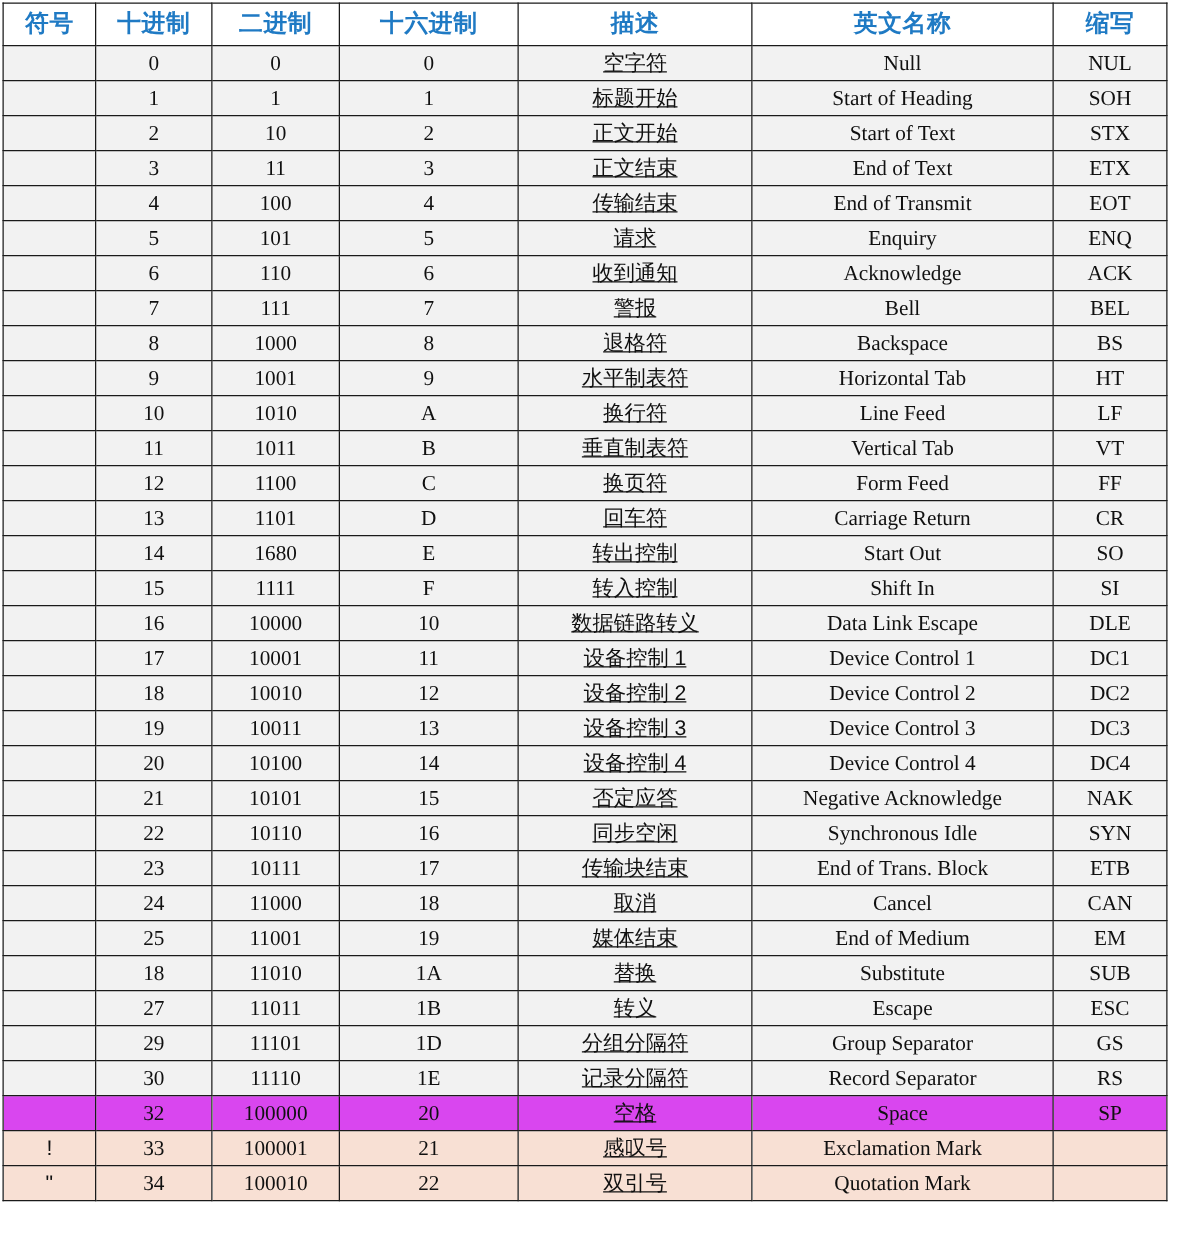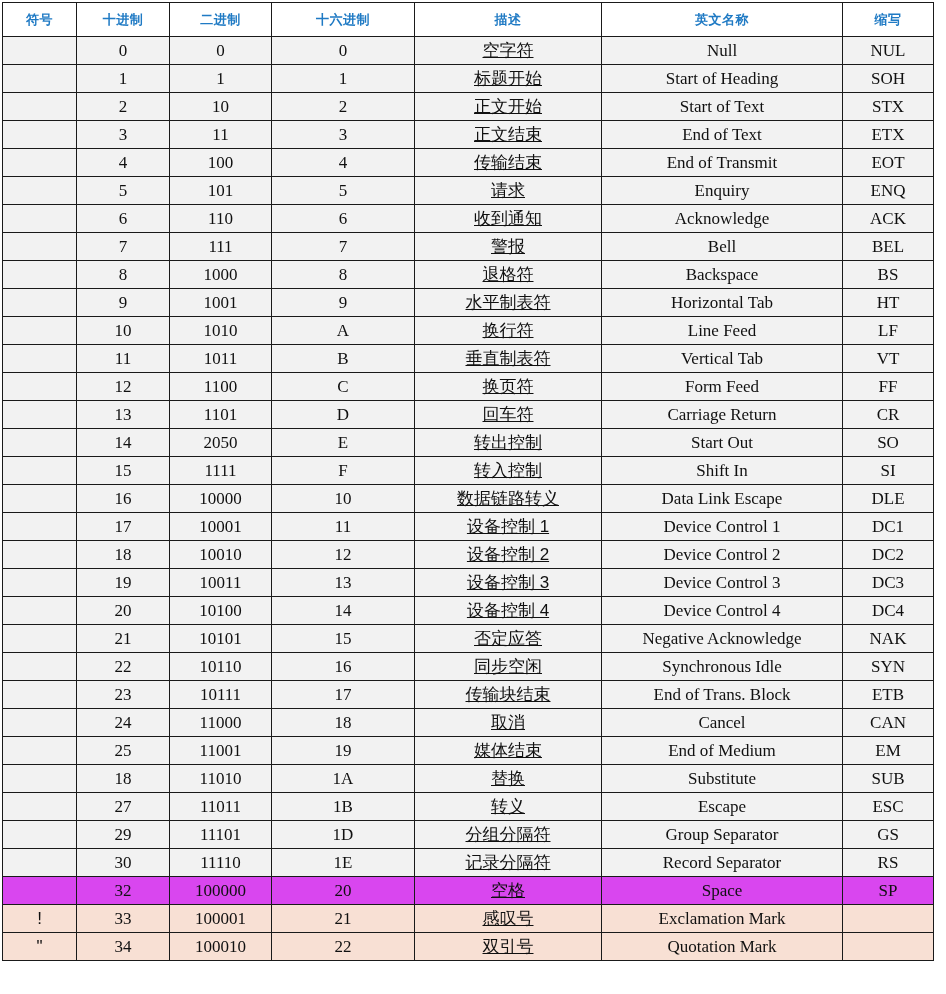--- a/index.html
+++ b/index.html
@@ -40,21 +40,21 @@
     padding: 0;
     line-height: 1;
     overflow: hidden;
     white-space: nowrap;
   }
   table.ascii-table thead th {
     height: 33px;
     background: #ffffff;
     color: #1f7ac4;
     font-weight: bold;
-    font-size: 13px;
+    font-size: 19px;
     letter-spacing: 0.5px;
   }
   table.ascii-table tbody td {
     height: 27px;
     background: #f2f2f2;
     color: #101010;
     font-weight: normal;
     font-size: 17px;
   }
   table.ascii-table tbody tr.hl-yellow td { background: #d946ef; }
@@ -215,21 +215,21 @@
           <td class="cell-dec">13</td>
           <td class="cell-bin">1101</td>
           <td class="cell-hex">D</td>
           <td class="cell-desc">回车符</td>
           <td class="cell-eng">Carriage Return</td>
           <td class="cell-abbr">CR</td>
         </tr>
         <tr>
           <td class="cell-sym"></td>
           <td class="cell-dec">14</td>
-          <td class="cell-bin">2050</td>
+          <td class="cell-bin">1680</td>
           <td class="cell-hex">E</td>
           <td class="cell-desc">转出控制</td>
           <td class="cell-eng">Start Out</td>
           <td class="cell-abbr">SO</td>
         </tr>
         <tr>
           <td class="cell-sym"></td>
           <td class="cell-dec">15</td>
           <td class="cell-bin">1111</td>
           <td class="cell-hex">F</td>

